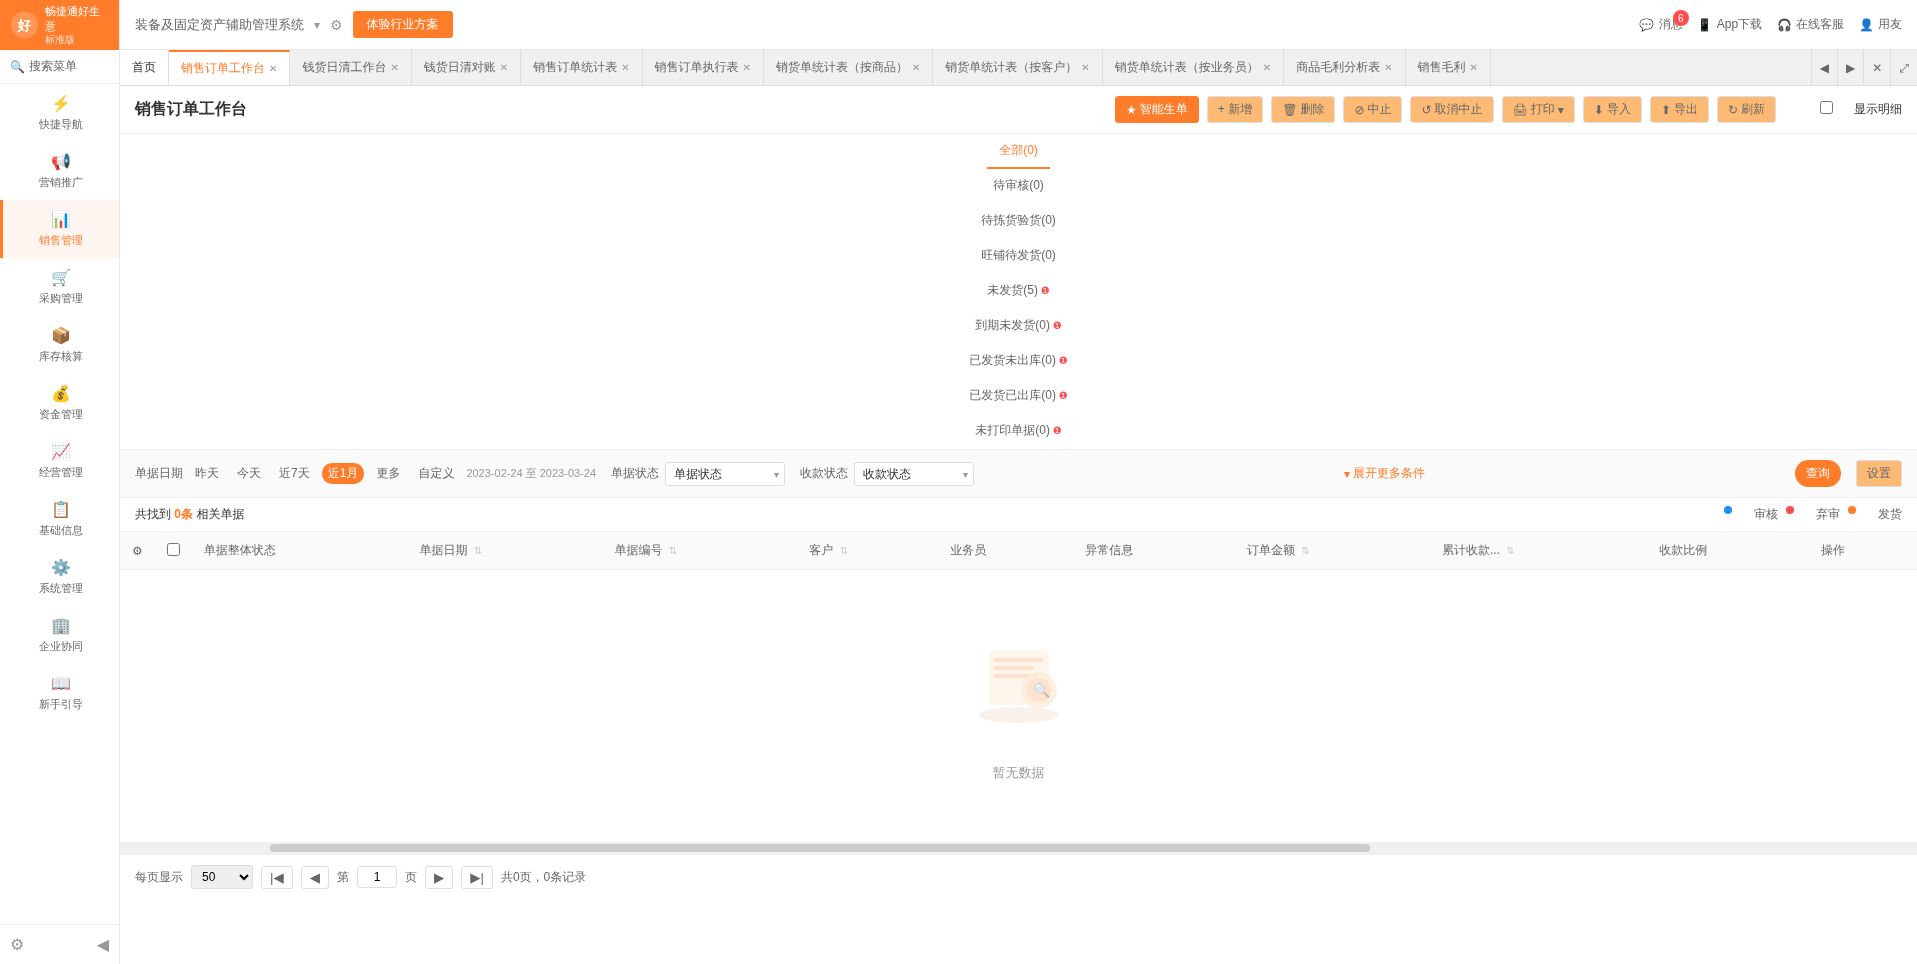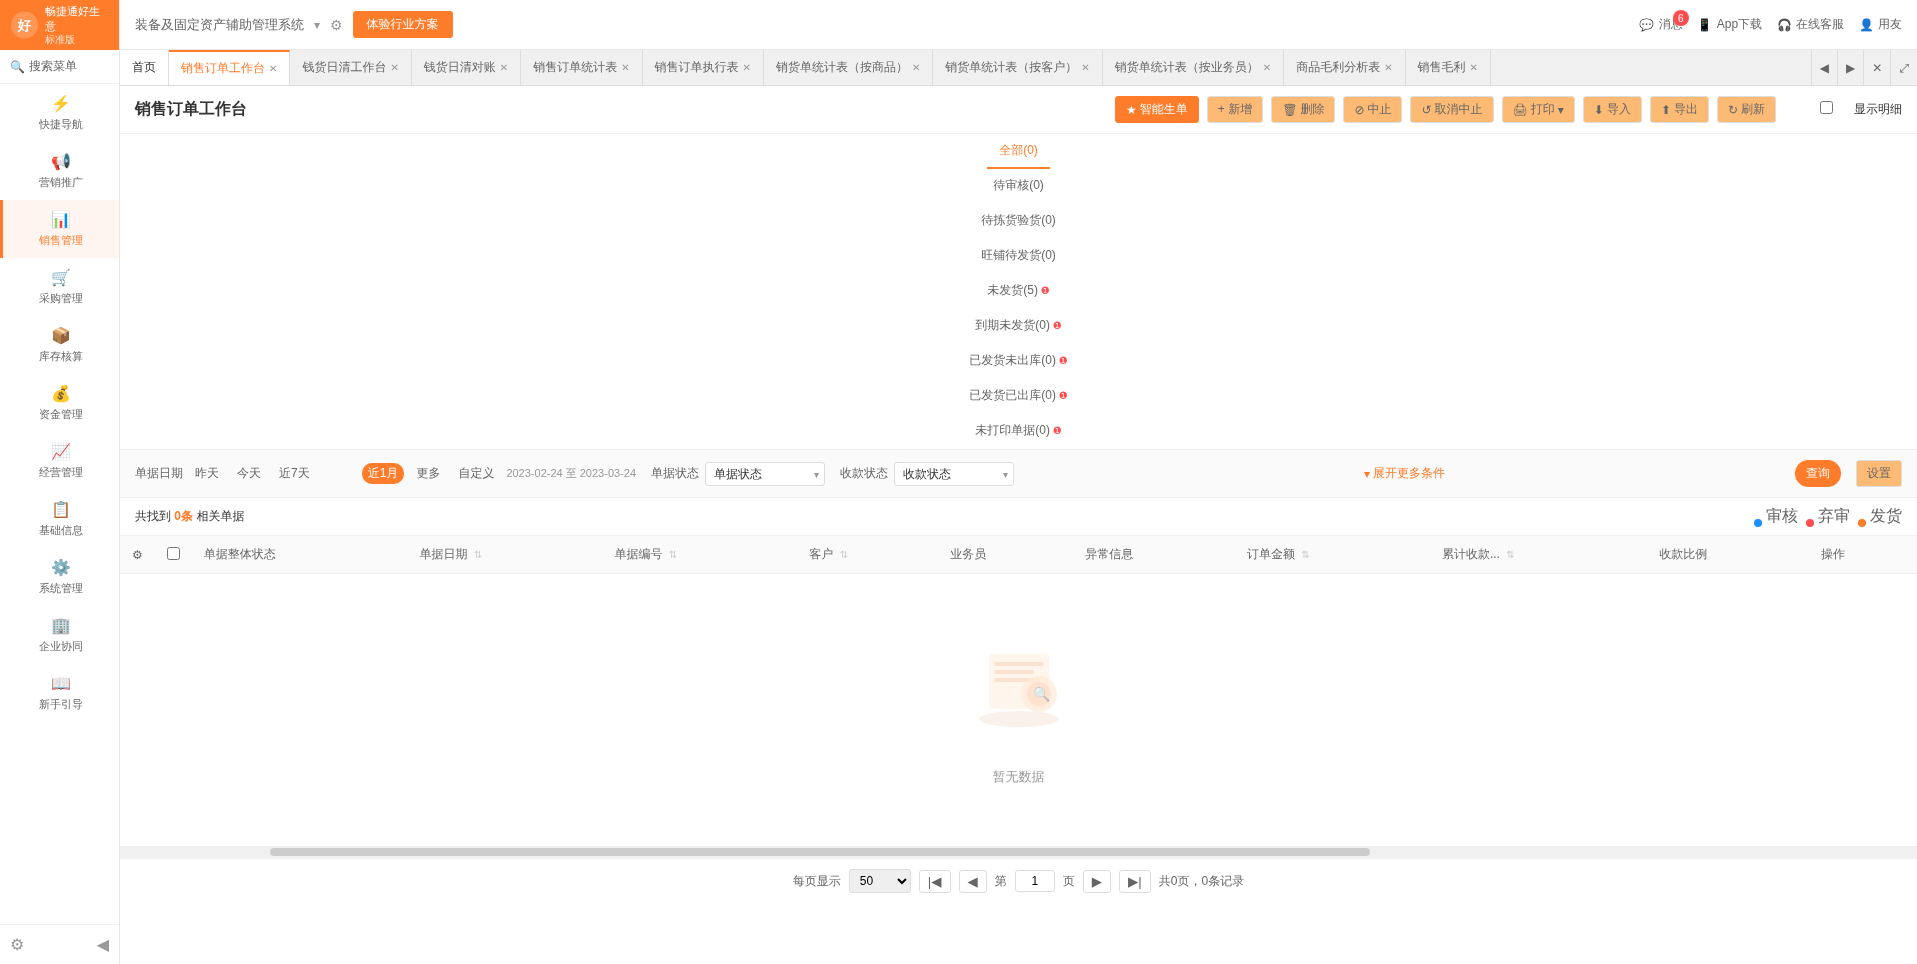--- a/index.html
+++ b/index.html
@@ -50,49 +50,49 @@
     .sub-tab { padding: 8px 12px; cursor: pointer; font-size: 12px; color: #666; border-bottom: 2px solid transparent; white-space: nowrap; }
     .sub-tab.active { color: #ff7c2a; border-bottom-color: #ff7c2a; }
 
     
     .filter-area { padding: 10px 15px; background: #fafafa; border-bottom: 1px solid #f0f0f0; }
     .filter-row { display: flex; align-items: center; gap: 15px; flex-wrap: wrap; }
     .filter-item { display: flex; align-items: center; gap: 6px; }
     .filter-label { color: #666; white-space: nowrap; }
     .filter-date-options { display: flex; gap: 6px; }
     .date-opt { cursor: pointer; color: #666; padding: 2px 6px; border-radius: 3px; font-size: 12px; }
-    .date-opt.active { background: #ff7c2a; color: white; border-radius: 10px; margin-left: 40px; }
+    .date-opt.active { background: #ff7c2a; color: white; border-radius: 10px; }
     .filter-date-range { color: #999; font-size: 11px; }
     .filter-select { border: 1px solid #ddd; border-radius: 3px; padding: 4px 24px 4px 8px; font-size: 12px; color: #333; background: white; cursor: pointer; min-width: 120px; appearance: none; position: relative; }
     .select-wrapper { position: relative; display: inline-block; }
     .select-wrapper::after { content: '▾'; position: absolute; right: 6px; top: 50%; transform: translateY(-50%); color: #999; pointer-events: none; font-size: 10px; }
     .expand-more { display: flex; align-items: center; gap: 3px; cursor: pointer; color: #ff7c2a; font-size: 12px; margin-left: auto; }
 
     
     .result-bar { display: flex; align-items: center; justify-content: space-between; padding: 8px 15px; border-bottom: 1px solid #f0f0f0; }
     .result-actions { display: flex; gap: 8px; }
-    .result-action-btn { display: flex; align-items: flex-end; gap: 2px; font-size: 16px; color: #666; cursor: pointer; }
+    .result-action-btn { display: flex; align-items: flex-start; gap: 20px; font-size: 12px; color: #666; cursor: pointer; }
     .result-action-btn .dot { width: 8px; height: 8px; border-radius: 50%; display: inline-block; margin-right: 2px; }
     .dot-blue { background: #1890ff; }
     .dot-red { background: #ff4d4f; }
     .dot-orange { background: #ff7c2a; }
 
     
     .table-wrapper { overflow-x: auto; }
     table { width: 100%; border-collapse: collapse; font-size: 12px; }
     th { background: #fafafa; border-bottom: 1px solid #f0f0f0; padding: 10px 12px; text-align: left; color: #666; font-weight: normal; white-space: nowrap; }
     th .sort-icon { color: #ccc; margin-left: 3px; font-size: 10px; }
     .checkbox-col { width: 30px; }
     .settings-col { width: 30px; text-align: center; }
 
     
     .empty-state { display: flex; flex-direction: column; align-items: center; justify-content: center; padding: 60px 0; color: #999; }
 
     
-    .pagination { display: flex; align-items: center; justify-content: center; padding: 10px 15px; border-top: 1px solid #f0f0f0; gap: 8px; font-size: 12px; color: #666; background: white; }
+    .pagination { display: flex; align-items: center; justify-content: flex-start; padding: 10px 15px; border-top: 1px solid #f0f0f0; gap: 8px; font-size: 12px; color: #666; background: white; }
     .page-size-select { border: 1px solid #ddd; border-radius: 3px; padding: 3px 20px 3px 6px; font-size: 12px; }
     .page-btn { padding: 3px 8px; border: 1px solid #ddd; border-radius: 3px; cursor: pointer; background: white; color: #666; }
     .page-btn:disabled { color: #ccc; cursor: default; }
     .page-input { width: 40px; border: 1px solid #ddd; border-radius: 3px; padding: 3px 6px; text-align: center; font-size: 12px; }
     .scrollbar-area { height: 12px; background: #f0f0f0; position: relative; margin: 0; }
     .scrollbar-thumb { height: 8px; background: #ccc; border-radius: 4px; position: absolute; top: 2px; left: 150px; width: 1100px; }
   </style>
 </head>
 <body>
 

